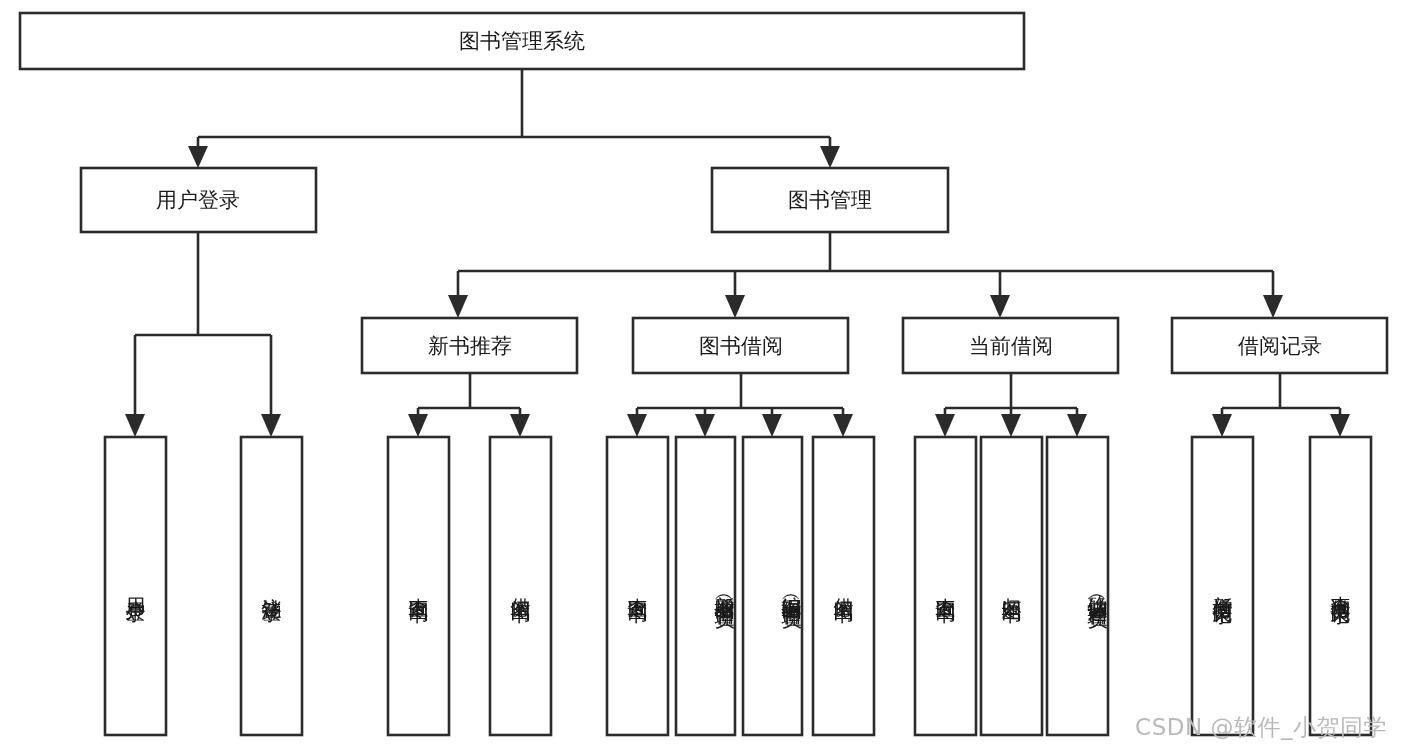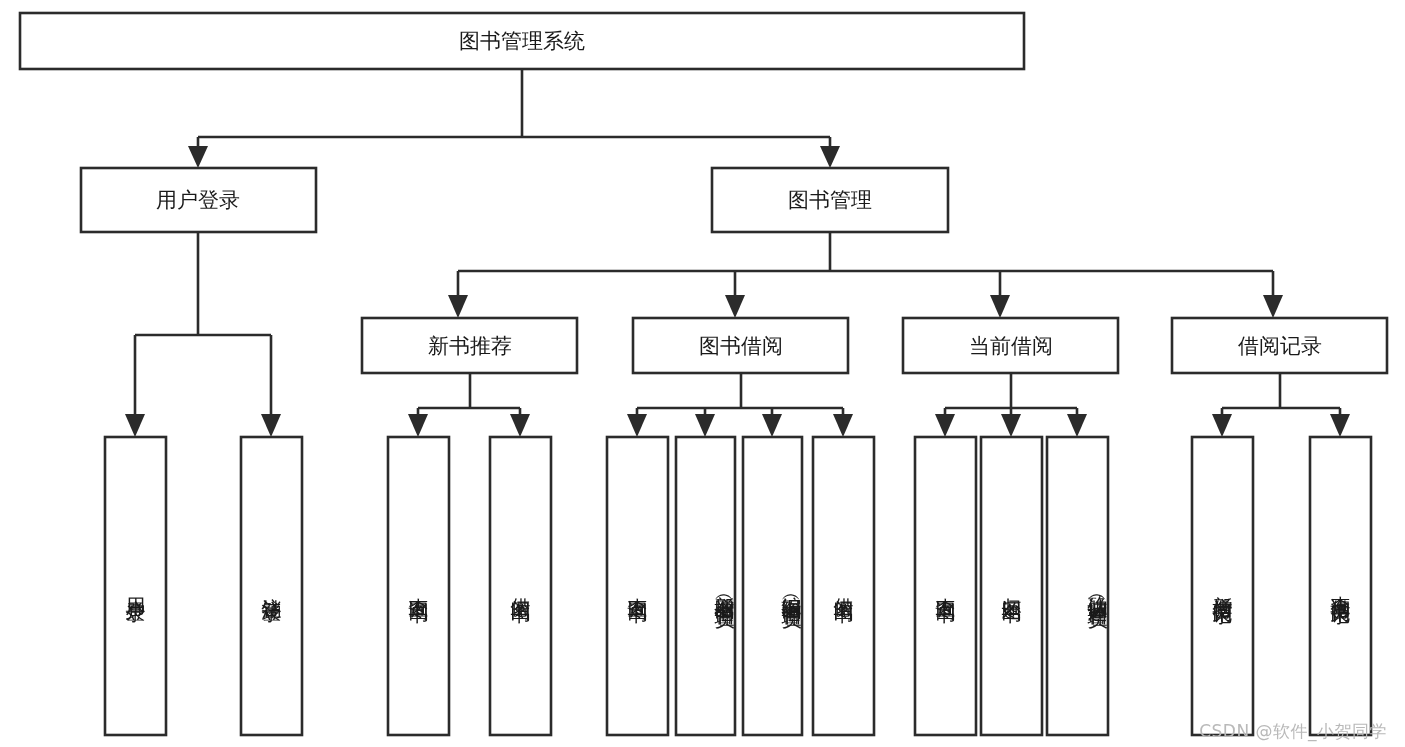--- a/index.html
+++ b/index.html
@@ -63,21 +63,21 @@
     color: #1a1a1a;
     white-space: nowrap;
     text-align: center;
     pointer-events: none;
   }
   .watermark {
     position: absolute;
     right: 8px;
     bottom: 4px;
     font-family: "DejaVu Sans", "Liberation Sans", sans-serif;
-    font-size: 17px;
+    font-size: 23px;
     color: #b9b9b9;
     white-space: nowrap;
     letter-spacing: 0.5px;
     margin-top: 15px;
   }
 </style>
 </head>
 <body>
 
 <div id="diagram-root">

